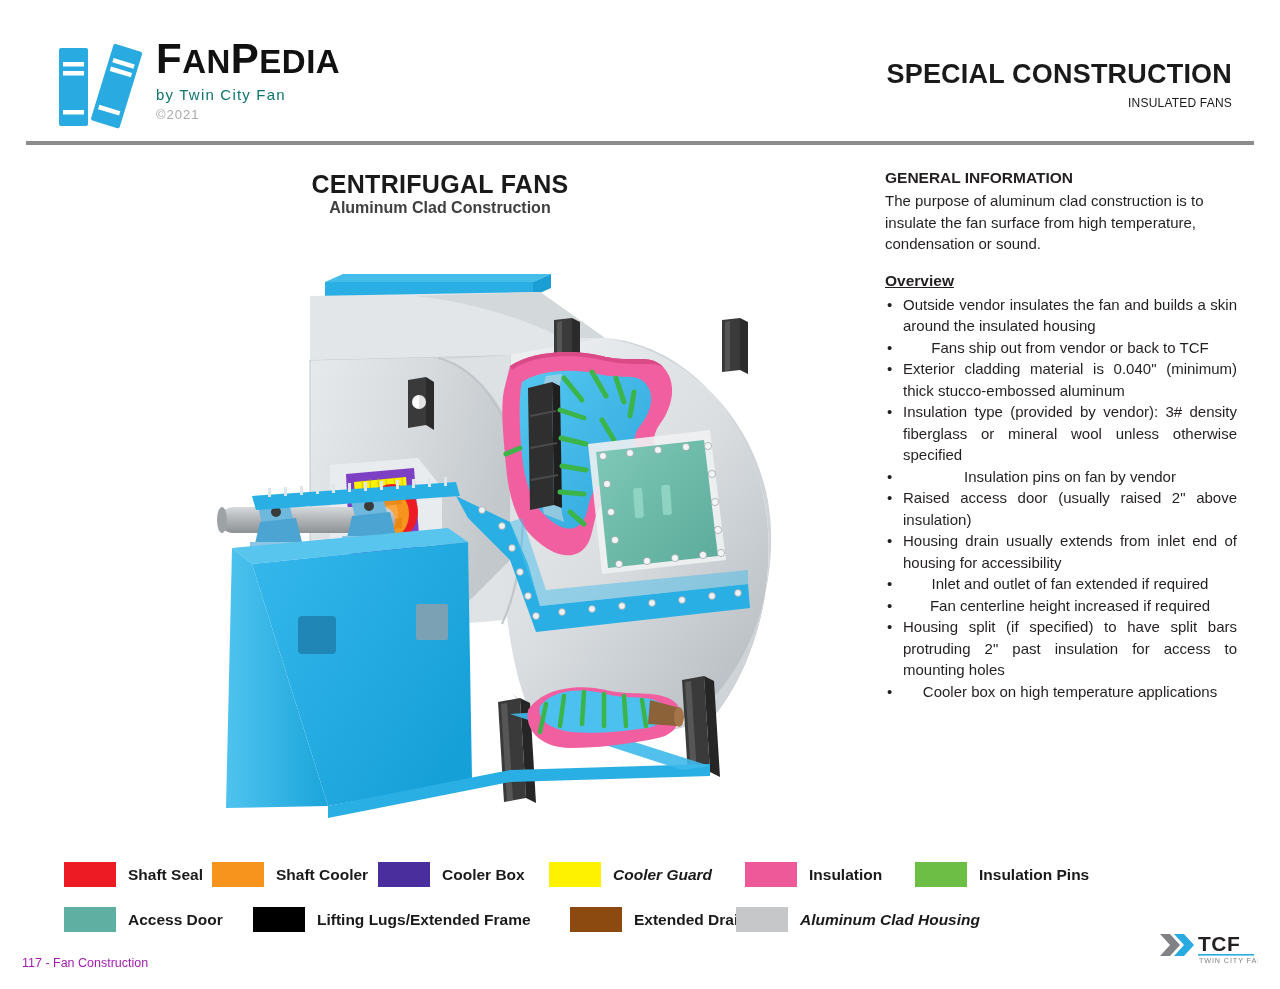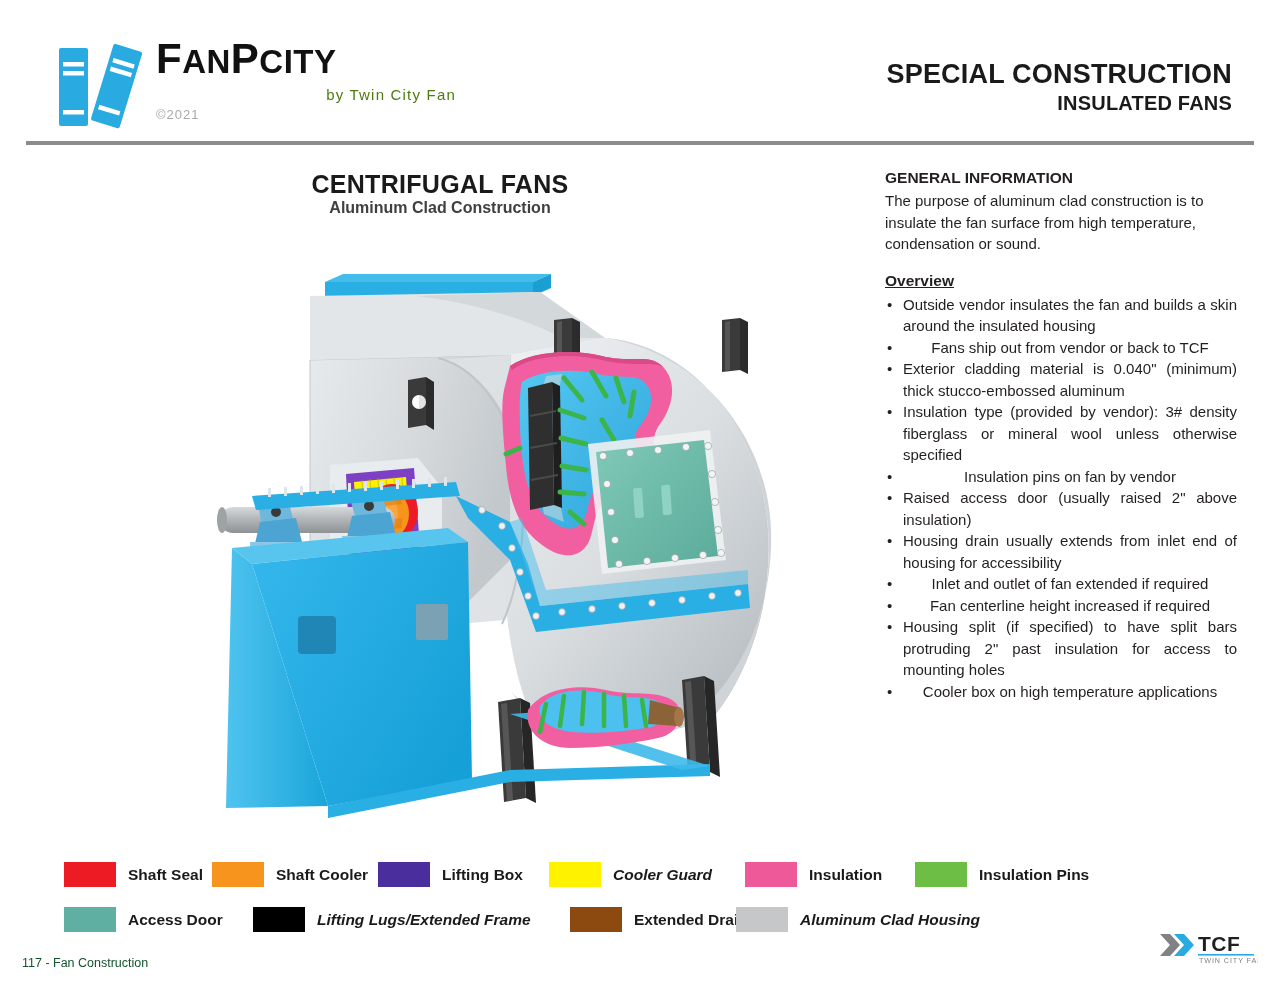--- a/index.html
+++ b/index.html
@@ -42,26 +42,25 @@
     font-weight: bold;
     letter-spacing: 0.5px;
     line-height: 46px;
     color: #111111;
     white-space: nowrap;
   }
   #fanpedia-title .cap { font-size: 42px; }
   #fanpedia-title .sm  { font-size: 33px; }
   #fanpedia-sub {
     font-size: 19px;
-    color: #4d7c0f;
+    color: #0f766e;
     letter-spacing: 1.2px;
     line-height: 22px;
     white-space: nowrap;
     margin-top: -2px;
-    text-align: right;
   }
   #fanpedia-sub .sm { font-size: 15px; }
   #fanpedia-copy {
     font-size: 13px;
     color: #a7a9ac;
     letter-spacing: 1px;
     line-height: 16px;
     margin-top: 1px;
   }
   #header-title-block {
@@ -70,22 +69,22 @@
     text-align: right;
   }
   #header-title {
     font-size: 27px;
     font-weight: bold;
     letter-spacing: 0.2px;
     line-height: 32px;
     color: #1a1a1a;
   }
   #header-subtitle {
-    font-size: 20px;
-    font-weight: bold;
+    font-size: 12px;
+    font-weight: normal;
     letter-spacing: 0.2px;
     line-height: 26px;
     color: #1a1a1a;
   }
   #header-rule {
     position: absolute;
     left: 26px; top: 141px;
     width: 1228px; height: 4px;
     background: #8c8c8c;
   }
@@ -190,21 +189,21 @@
     font-weight: bold;
     color: #1a1a1a;
     margin-left: 12px;
   }
 
   
   #footer-text {
     position: absolute;
     left: 22px; top: 956px;
     font-size: 12.5px;
-    color: #14532d;
+    color: #a21caf;
   }
   #tcf-logo {
     position: absolute;
     left: 1158px; top: 928px;
     width: 100px; height: 38px;
   }
 </style>
 </head>
 <body>
 
@@ -223,21 +222,21 @@
         <g transform="rotate(17 62 48)">
           <rect x="47" y="6" width="30" height="80" rx="2" fill="#29abe2"></rect>
           <rect x="51" y="20" width="22" height="4.5" fill="#ffffff"></rect>
           <rect x="51" y="29" width="22" height="4.5" fill="#ffffff"></rect>
           <rect x="51" y="69" width="22" height="4.5" fill="#ffffff"></rect>
         </g>
       </svg>
     </div>
 
     <div id="wordmark">
-      <div id="fanpedia-title"><span class="cap">F</span><span class="sm">AN</span><span class="cap">P</span><span class="sm">CITY</span></div>
+      <div id="fanpedia-title"><span class="cap">F</span><span class="sm">AN</span><span class="cap">P</span><span class="sm">EDIA</span></div>
       <div id="fanpedia-sub"><span class="sm">by Twin City Fan</span></div>
       <div id="fanpedia-copy">©2021</div>
     </div>
 
   </div>
 
   <div id="header-title-block">
     <div id="header-title">SPECIAL CONSTRUCTION</div>
     <div id="header-subtitle">INSULATED FANS</div>
   </div>
@@ -569,39 +568,39 @@
     <div class="legend-item" style="left: 64px; top: 7px;">
       <div class="legend-swatch" style="background: rgb(237, 28, 36);"></div>
       <div class="legend-label">Shaft Seal</div>
     </div>
     <div class="legend-item" style="left: 212px; top: 7px;">
       <div class="legend-swatch" style="background: rgb(247, 148, 30);"></div>
       <div class="legend-label">Shaft Cooler</div>
     </div>
     <div class="legend-item" style="left: 378px; top: 7px;">
       <div class="legend-swatch" style="background: rgb(75, 46, 158);"></div>
-      <div class="legend-label">Lifting Box</div>
+      <div class="legend-label">Cooler Box</div>
     </div>
     <div class="legend-item" style="left: 549px; top: 7px; font-style: italic;">
       <div class="legend-swatch" style="background: rgb(255, 242, 0);"></div>
       <div class="legend-label">Cooler Guard</div>
     </div>
     <div class="legend-item" style="left: 745px; top: 7px;">
       <div class="legend-swatch" style="background: rgb(238, 90, 153);"></div>
       <div class="legend-label">Insulation</div>
     </div>
     <div class="legend-item" style="left: 915px; top: 7px;">
       <div class="legend-swatch" style="background: rgb(108, 190, 69);"></div>
       <div class="legend-label">Insulation Pins</div>
     </div>
     <div class="legend-item" style="left: 64px; top: 52px;">
       <div class="legend-swatch" style="background: rgb(95, 176, 162);"></div>
       <div class="legend-label">Access Door</div>
     </div>
-    <div class="legend-item" style="left: 253px; top: 52px; font-style: italic;">
+    <div class="legend-item" style="left: 253px; top: 52px;">
       <div class="legend-swatch" style="background: rgb(0, 0, 0);"></div>
       <div class="legend-label">Lifting Lugs/Extended Frame</div>
     </div>
     <div class="legend-item" style="left: 570px; top: 52px;">
       <div class="legend-swatch" style="background: rgb(140, 74, 16);"></div>
       <div class="legend-label">Extended Drain</div>
     </div>
     <div class="legend-item" style="left: 736px; top: 52px; font-style: italic;">
       <div class="legend-swatch" style="background: rgb(198, 199, 201);"></div>
       <div class="legend-label">Aluminum Clad Housing</div>

